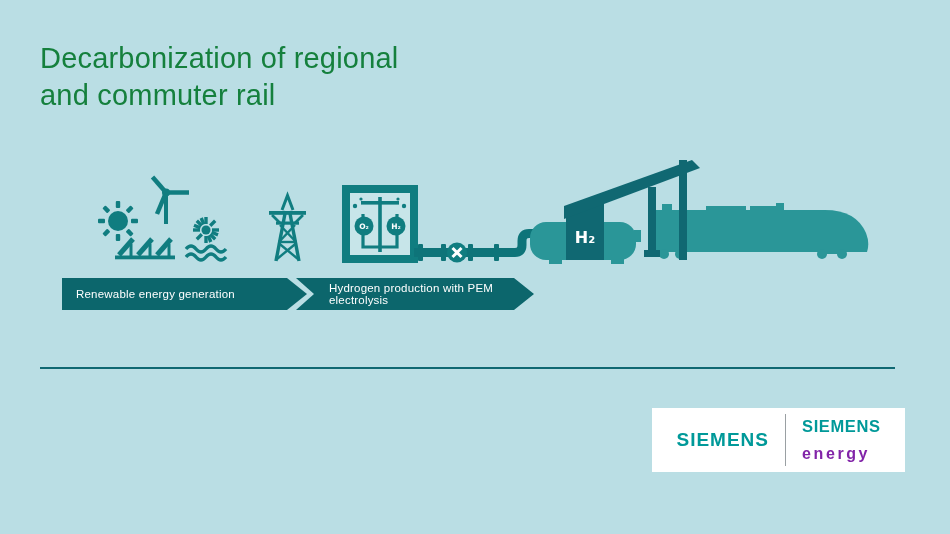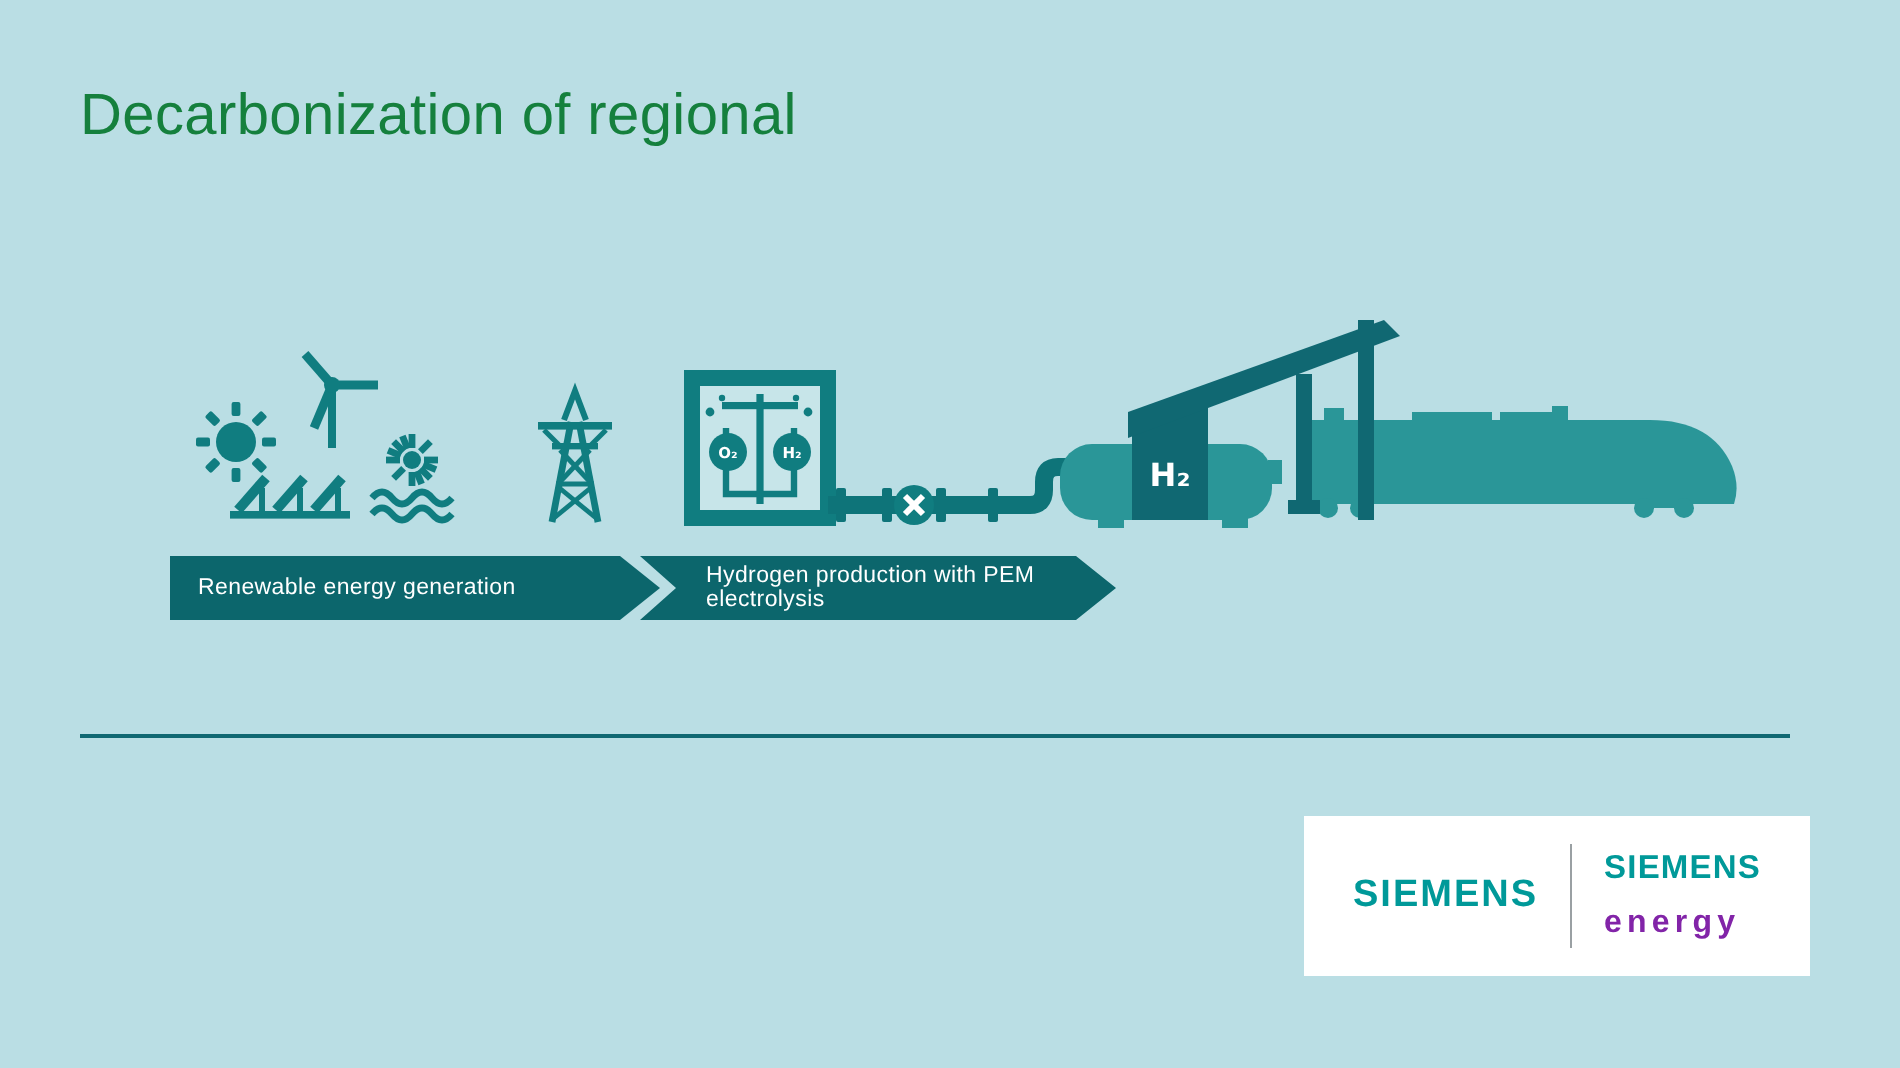--- a/index.html
+++ b/index.html
@@ -18,51 +18,52 @@
   .illustration{
     position:absolute;left:0;top:0;width:950px;height:290px;
   }
   .step-arrow{
     position:absolute;top:278px;height:32px;
     background:#0c666c;color:#ffffff;
     display:flex;align-items:center;
     font-size:11.5px;letter-spacing:.2px;
     box-sizing:border-box;
   }
-  .arrow-1{left:85px;width:245px;padding-left:14px;
+  .arrow-1{left:62px;width:245px;padding-left:14px;
     clip-path:polygon(0 0,225px 0,245px 16px,225px 32px,0 32px);text-align:right;}
-  .arrow-2{left:320px;width:238px;padding-left:33px;
+  .arrow-2{left:296px;width:238px;padding-left:33px;
     clip-path:polygon(0 0,218px 0,238px 16px,218px 32px,0 32px,18px 16px);}
   .arrow-3{left:554px;width:316px;padding-left:33px;
     clip-path:polygon(0 0,296px 0,316px 16px,296px 32px,0 32px,18px 16px);}
   .divider-line{
     position:absolute;left:40px;top:367px;width:855px;height:2px;
     background:#106872;
   }
   .logo-panel{
-    position:absolute;left:652px;top:408px;width:253px;height:80px;
+    position:absolute;left:652px;top:408px;width:253px;height:64px;
     background:#ffffff;
     display:flex;align-items:center;justify-content:center;gap:16px;
   }
   .siemens-wordmark{
     color:#009999;font-weight:bold;font-size:19px;letter-spacing:1px;
   }
   .logo-divider{width:1px;height:52px;background:#9aa0a3;}
   .energy-wordmark{display:flex;flex-direction:column;line-height:1;}
   .energy-top{color:#009999;font-weight:bold;font-size:16.5px;letter-spacing:.6px;}
   .energy-bottom{color:#8224a8;font-weight:600;font-size:16px;letter-spacing:2.6px;margin-top:11px;}
   svg text{font-family:"DejaVu Sans",sans-serif;}
 </style>
 </head>
 <body>
 
 <div class="canvas">
 
   <div class="page-title">
     <div>Decarbonization of regional</div>
+    <div>and commuter rail</div>
   </div>
 
   <svg class="illustration" viewBox="0 150 950 140" width="950" height="140" style="top:150px;height:140px;">
 
     <g fill="#107d80">
       <circle cx="118" cy="221" r="10"></circle>
       <g>
         <rect x="131" y="218.8" width="7" height="4.4" rx="1"></rect>
         <rect x="131" y="218.8" width="7" height="4.4" rx="1" transform="rotate(45 118 221)"></rect>
         <rect x="131" y="218.8" width="7" height="4.4" rx="1" transform="rotate(90 118 221)"></rect>

